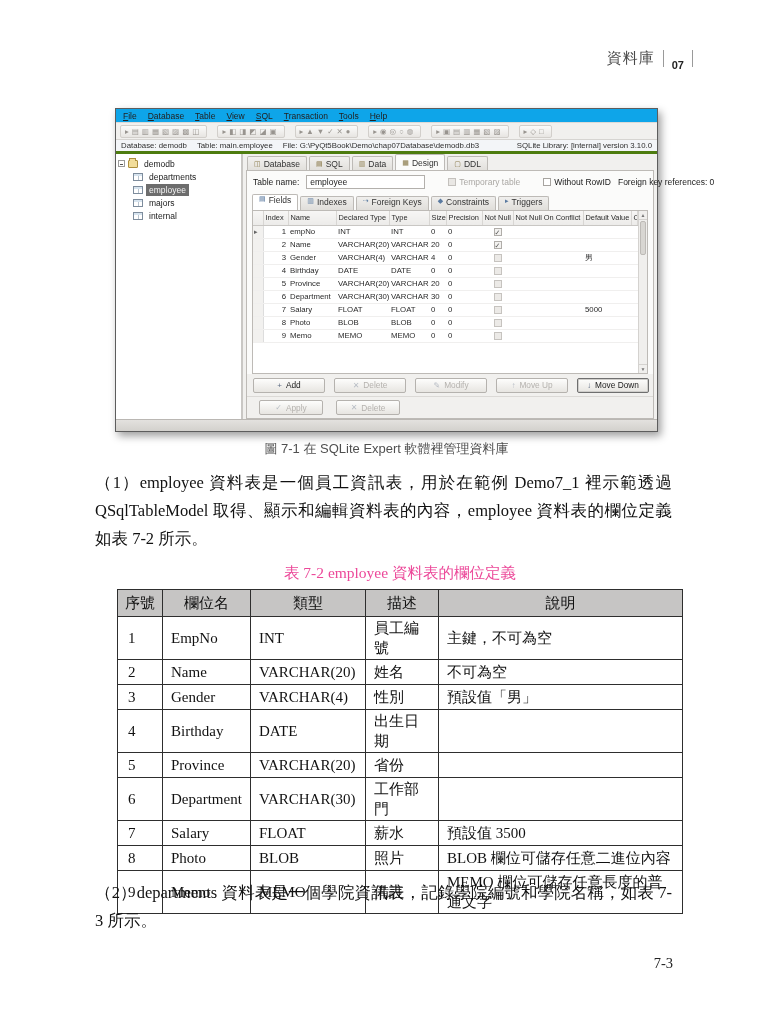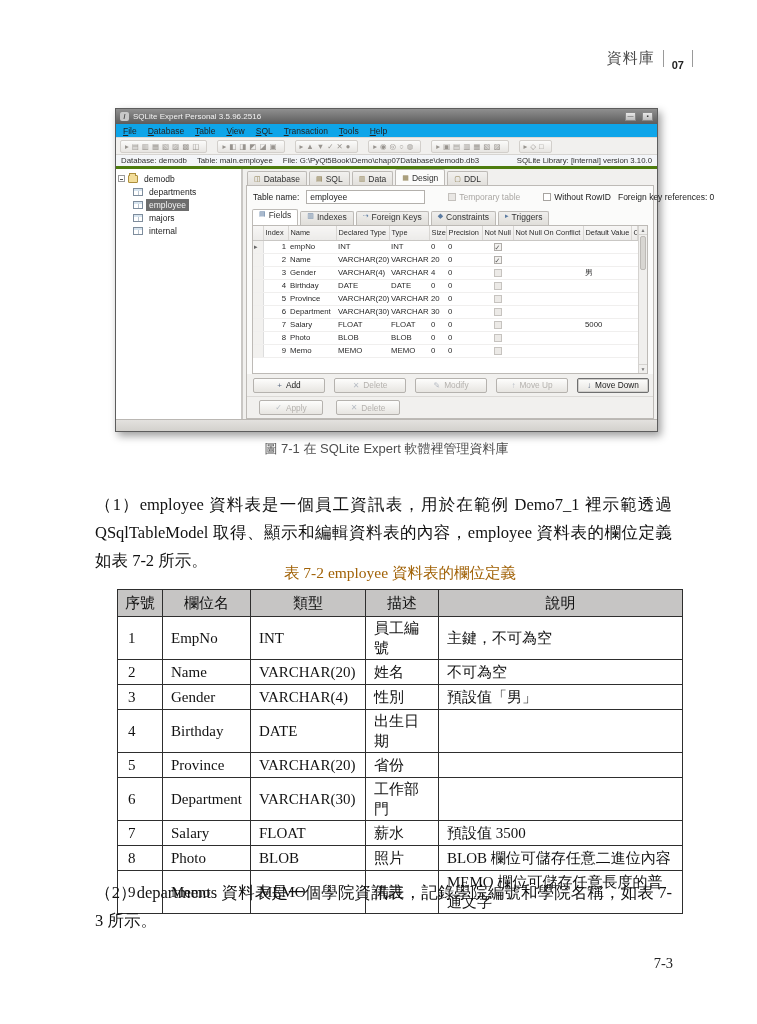--- a/index.html
+++ b/index.html
@@ -105,23 +105,23 @@
   .btn-row .btn:last-child { border-color:#6f6f6f; box-shadow:0 0 0 1px #cfcecb inset; }
   .apply-row { height:22px; flex:0 0 22px; display:flex; align-items:center; gap:13px; padding:0 12px;
                background:#f1f0ee; border-top:1px solid #dbd9d6; }
   .apply-row .btn { min-width:64px; }
   .win-bottom { height:12px; flex:0 0 12px; background:linear-gradient(#e3e1de,#d3d1cd); border-top:1px solid #bab7b3; }
 
   
   .fig-caption { position:absolute; top:440px; left:115px; width:543px; text-align:center;
                  font-family:"Liberation Sans","DejaVu Sans",sans-serif; font-size:13px; color:#4f4f4f; }
   .para { position:absolute; left:95px; width:577px; font-size:16.5px; line-height:28px; text-align:justify; color:#111; }
-  .para-1 { top:491px; }
+  .para-1 { top:469px; }
   .para-2 { top:879px; }
-  .book-table-title { position:absolute; top:563px; left:117px; width:566px; text-align:center; font-size:15.5px; color:#a16207; }
+  .book-table-title { position:absolute; top:563px; left:117px; width:566px; text-align:center; font-size:15.5px; color:#ec4899; }
   .book-table { position:absolute; top:589px; left:117px; width:566px; border-collapse:collapse;
                 font-size:15px; color:#111; }
   .book-table th { background:#c6c5c4; border:1px solid #2e2e2e; font-weight:normal; height:27px; text-align:center; }
   .book-table td { border:1px solid #2e2e2e; height:25px; padding:1px 8px; text-align:left; line-height:20px; }
   .book-table .bt-no { width:45px; } .book-table .bt-name { width:88px; } .book-table .bt-type { width:115px; }
   .book-table .bt-desc { width:73px; } .book-table .bt-note { width:auto; }
   .book-table td:first-child { padding-left:10px; }
   .page-num { position:absolute; top:955px; right:84px; font-size:14.5px; color:#222; }
 </style>
 </head>
@@ -131,26 +131,20 @@
 
   <div class="running-head">
     <span class="head-section">資料庫</span>
     <span class="head-bar"></span>
     <span class="head-num">07</span>
     <span class="head-bar"></span>
   </div>
 
   <div class="window">
 
-    <div class="titlebar">
-      <span class="app-logo">/</span>
-      <span class="titlebar-text">SQLite Expert Personal 3.5.96.2516</span>
-      <span class="win-btn">—</span>
-      <span class="win-btn">▪</span>
-    </div>
 
     <div class="menubar">
 
     <span class="menu-item">File</span>
         <span class="menu-item">Database</span>
         <span class="menu-item">Table</span>
         <span class="menu-item">View</span>
         <span class="menu-item">SQL</span>
         <span class="menu-item">Transaction</span>
         <span class="menu-item">Tools</span>

